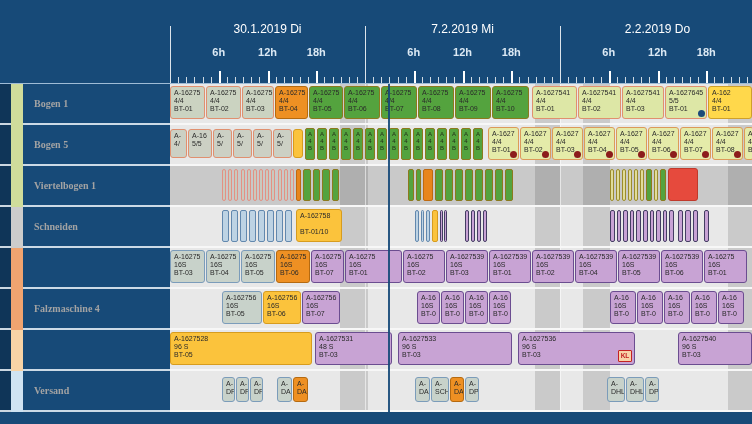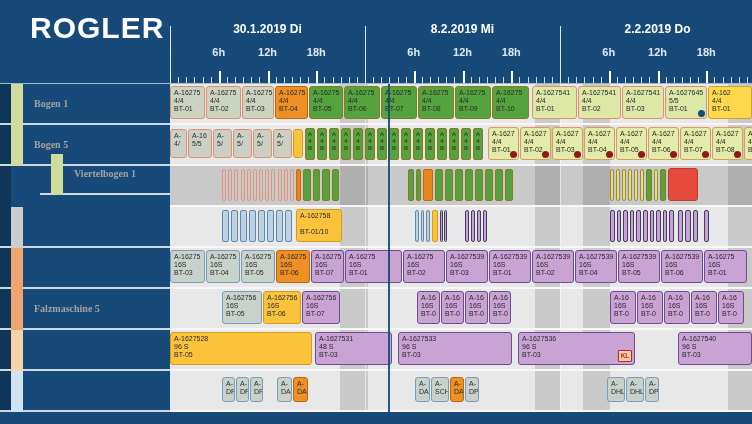--- a/index.html
+++ b/index.html
@@ -7,21 +7,21 @@
   .app{position:relative;width:752px;height:424px;background:#174a78;overflow:hidden;}
 
   
   .header{position:absolute;left:0;top:0;width:752px;height:84px;background:#174a78;}
   .logo{position:absolute;left:30px;top:13px;color:#fff;}
   .logo .l1{font-size:30px;font-weight:bold;letter-spacing:1px;line-height:30px;}
   .logo .l2{font-size:11px;font-weight:bold;letter-spacing:2.4px;line-height:12px;}
   .day{position:absolute;top:0;height:84px;}
   .day .sep{position:absolute;left:0;top:26px;bottom:0;width:1px;background:rgba(255,255,255,.85);}
   .day .dlabel{position:absolute;left:0;right:0;top:22px;text-align:center;color:#fff;
-               font-size:12px;font-weight:bold;}
+               font-size:12px;font-weight:normal;}
   .hlabel{position:absolute;top:46px;width:30px;margin-left:-15px;text-align:center;
           color:#dce9f4;font-size:11px;font-weight:bold;}
   .tick{position:absolute;bottom:0;background:rgba(255,255,255,.8);}
   .tick.minor{width:1px;height:7px;}
   .tick.major{width:2px;height:13px;background:#fff;}
   .header-base{position:absolute;left:0;top:83px;width:752px;height:1px;background:#9fbcd6;}
 
   
   .sidebar{position:absolute;left:0;top:84px;width:170px;height:328px;background:#174a78;}
   .side-edge{position:absolute;left:0;top:0;bottom:0;width:11px;background:#0f3558;}
@@ -50,21 +50,20 @@
   .nowline{position:absolute;top:0;height:328px;width:2px;background:rgba(23,74,120,.92);z-index:4;}
 
   .footer{position:absolute;left:0;top:412px;width:752px;height:12px;background:#174a78;}
 </style>
 </head>
 <body>
 
 <div class="app">
   <div class="header">
     <div class="logo">
-      <div class="l1">ROGLER</div>
     </div>
     <div id="days">
         <div class="day" style="left: 170px; width: 195px;">
           <div class="sep"></div>
           <div class="dlabel">30.1.2019 Di</div>
           <div class="hlabel" style="left: 48.75px;">6h</div>
           <div class="hlabel" style="left: 97.5px;">12h</div>
           <div class="hlabel" style="left: 146.25px;">18h</div>
           <div class="tick minor" style="left: 8.125px;"></div>
           <div class="tick minor" style="left: 16.25px;"></div>
@@ -85,21 +84,21 @@
           <div class="tick minor" style="left: 138.125px;"></div>
           <div class="tick major" style="left: 146.25px;"></div>
           <div class="tick minor" style="left: 154.375px;"></div>
           <div class="tick minor" style="left: 162.5px;"></div>
           <div class="tick minor" style="left: 170.625px;"></div>
           <div class="tick minor" style="left: 178.75px;"></div>
           <div class="tick minor" style="left: 186.875px;"></div>
         </div>
         <div class="day" style="left: 365px; width: 195px;">
           <div class="sep"></div>
-          <div class="dlabel">8.2.2019 Mi</div>
+          <div class="dlabel">7.2.2019 Mi</div>
           <div class="hlabel" style="left: 48.75px;">6h</div>
           <div class="hlabel" style="left: 97.5px;">12h</div>
           <div class="hlabel" style="left: 146.25px;">18h</div>
           <div class="tick minor" style="left: 8.125px;"></div>
           <div class="tick minor" style="left: 16.25px;"></div>
           <div class="tick minor" style="left: 24.375px;"></div>
           <div class="tick minor" style="left: 32.5px;"></div>
           <div class="tick minor" style="left: 40.625px;"></div>
           <div class="tick major" style="left: 48.75px;"></div>
           <div class="tick minor" style="left: 56.875px;"></div>
@@ -158,39 +157,41 @@
     <div class="side-edge"></div>
     <div id="srows">
         <div class="srow" style="top: 0px;">
           <div class="strip" style="background: rgb(207, 220, 155);"></div>
           <div class="rlabel">Bogen 1</div>
         </div>
         <div class="srow" style="top: 41px;">
           <div class="strip" style="background: rgb(207, 220, 155);"></div>
           <div class="rlabel">Bogen 5</div>
         </div>
-        <div class="srow" style="top: 70px; margin-left: 40px;">
+        <div class="srow" style="top: 82px;">
           <div class="strip" style="background: rgb(207, 220, 155);"></div>
           <div class="rlabel">Viertelbogen 1</div>
         </div>
         <div class="srow" style="top: 123px;">
           <div class="strip" style="background: rgb(204, 204, 204);"></div>
+          <div class="rlabel">Schneiden</div>
         </div>
         <div class="srow" style="top: 164px;">
           <div class="strip" style="background: rgb(240, 164, 112);"></div>
         </div>
         <div class="srow" style="top: 205px;">
           <div class="strip" style="background: rgb(240, 164, 112);"></div>
-          <div class="rlabel">Falzmaschine 5</div>
+          <div class="rlabel">Falzmaschine 4</div>
         </div>
         <div class="srow" style="top: 246px;">
           <div class="strip" style="background: rgb(247, 211, 166);"></div>
         </div>
         <div class="srow" style="top: 287px;">
           <div class="strip" style="background: rgb(207, 227, 242);"></div>
+          <div class="rlabel">Versand</div>
         </div>
       </div>
   </div>
 
   <div class="chart" id="chart">
       <div class="tintlay" style="top: 82px; height: 41px; background: rgb(201, 201, 201);"></div>
       <div class="band" style="left: 170px; width: 28px;"></div>
       <div class="band" style="left: 365px; width: 25px;"></div>
       <div class="band" style="left: 413px; width: 27px;"></div>
       <div class="band" style="left: 558px; width: 24px;"></div>

